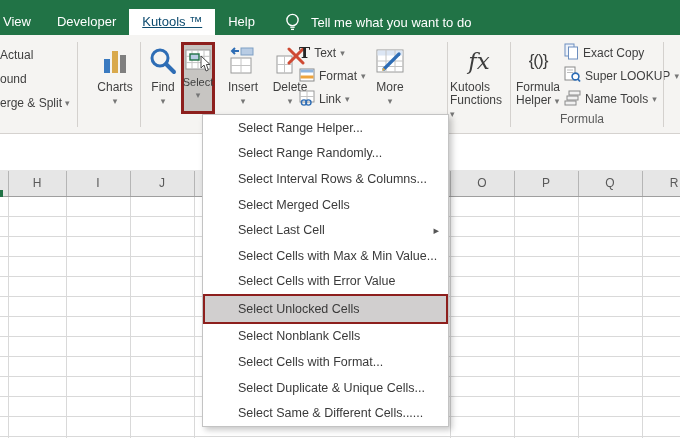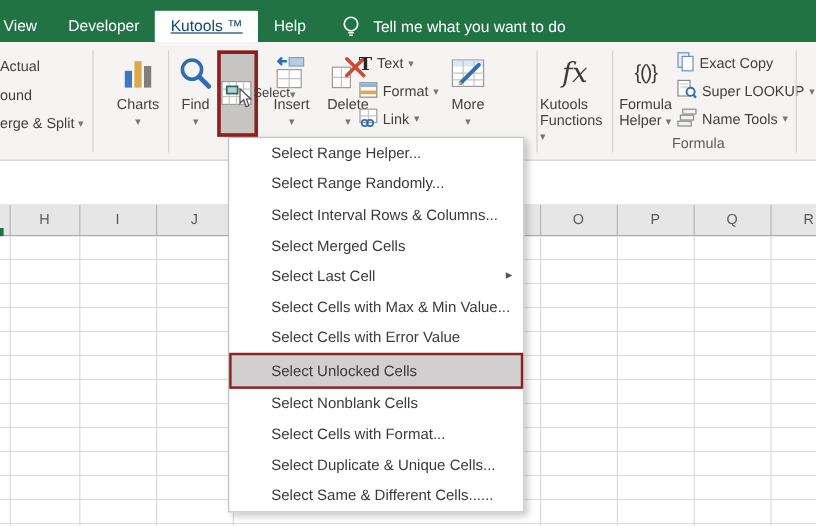--- a/index.html
+++ b/index.html
@@ -33,21 +33,21 @@
     position:absolute;top:7px;height:88px;display:flex;flex-direction:column;
     align-items:center;text-align:left;cursor:default;
   }
   .bigbtn .ic{height:38px;display:flex;align-items:center;justify-content:center;}
   .bigbtn .lbl{margin-top:1px;line-height:13px;}
   .dd{display:inline-block;font-size:9px;color:#767676;line-height:9px;}
   .bigbtn .dd{margin-top:3px;}
   .selwrap{
     position:absolute;left:181px;top:7px;width:34px;height:72px;
     background:#c7c5c2;border:3px solid #8d1f1d;box-sizing:border-box;
-    display:flex;flex-direction:row;align-items:center;z-index:30;
+    display:flex;flex-direction:column;align-items:center;z-index:30;
   }
   .selwrap .ic{height:30px;display:flex;align-items:center;margin-top:1px;}
   .selwrap .lbl{font-size:11px;}
   .selwrap .dd{margin-top:3px;}
   .smallbtn{
     position:absolute;height:20px;display:flex;align-items:center;gap:4px;
     white-space:nowrap;cursor:default;
   }
   .twoLine{line-height:13px;}
   .grplabel{position:absolute;left:512px;top:77px;width:140px;text-align:center;color:#5b5b5b;}
@@ -63,21 +63,21 @@
   .cl{position:absolute;top:6px;transform:translateX(-50%);font-size:12px;color:#5a5a5a;}
   .ctick{position:absolute;top:1px;width:1px;height:25px;background:#b5b5b5;}
   .grid{
     position:absolute;left:0;top:197px;width:680px;height:241px;
     background:repeating-linear-gradient(to bottom,#ffffff 0 19px,#d9d9d9 19px 20px);
   }
   .gv{position:absolute;top:197px;height:241px;width:1px;background:#d9d9d9;}
   .notch{position:absolute;left:0;top:190px;width:3px;height:7px;background:#217346;}
   
   .menu{
-    position:absolute;left:190px;top:114px;width:247px;height:313px;
+    position:absolute;left:202px;top:114px;width:247px;height:313px;
     background:#ffffff;border:1px solid #c3c3c3;box-sizing:border-box;
     box-shadow:3px 3px 6px rgba(0,0,0,0.22);
     display:flex;flex-direction:column;z-index:20;
   }
   .mi{
     flex:1;display:flex;align-items:center;position:relative;
     padding-left:35px;font-size:12.5px;color:#3a3a3a;cursor:default;
   }
   .mi.hl{background:#d1cfcf;border:2px solid #8d1f1d;padding-left:33px;}
   .subarrow{position:absolute;right:9px;top:50%;transform:translateY(-50%);font-size:11px;color:#555;line-height:11px;}

